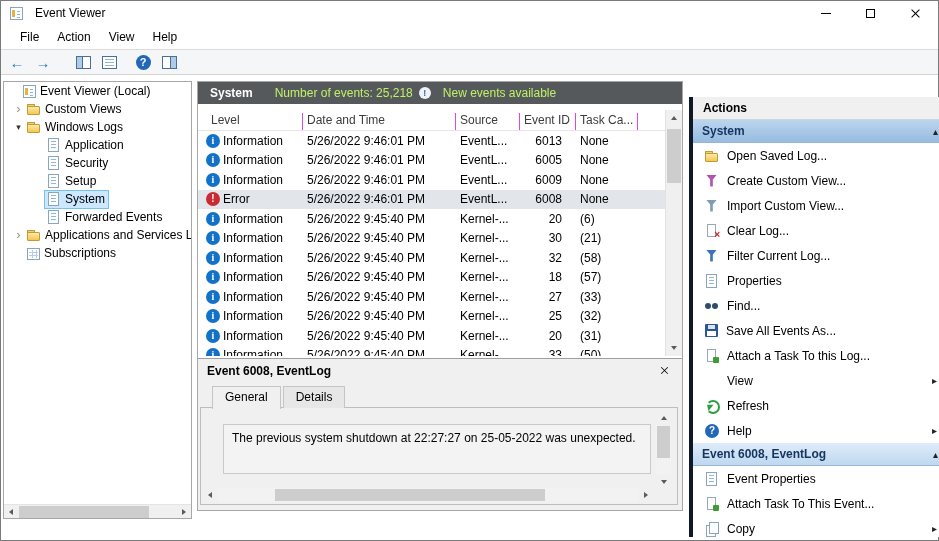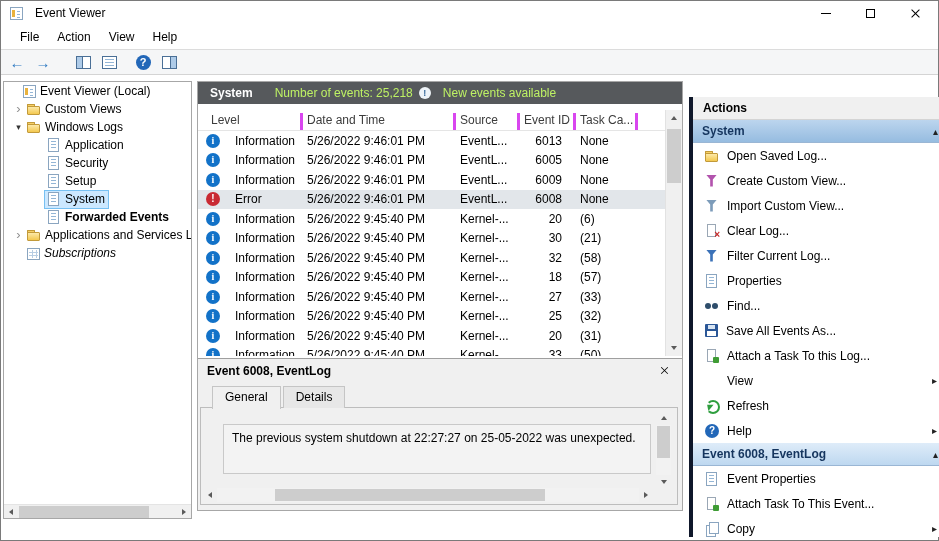--- a/index.html
+++ b/index.html
@@ -106,29 +106,29 @@
   .list-panel{position:absolute;left:196px;top:80px;width:486px;height:430px;border:1px solid #a7a7a7;background:#fff}
   .list-header{position:absolute;left:0;top:0;right:0;height:22px;background:#56595c;color:#fff;display:flex;align-items:center;padding-left:12px}
   .lh-title{font-weight:bold}
   .lh-sub{color:#bef264;margin-left:22px}
   .lh-sub.second{margin-left:6px}
   .new-events-ic{width:12px;height:12px;border-radius:50%;background:#eef3f8;margin:0 6px;position:relative;flex:0 0 auto}
   .new-events-ic::after{content:"!";position:absolute;inset:0;color:#3c6d9c;text-align:center;font:bold 9px/12px "Liberation Sans",sans-serif}
 
   .lv{position:absolute;left:0;top:28px;width:484px;height:246px;background:#fff}
   .lv-headerrow{height:21px;display:flex;align-items:flex-end;margin-right:17px;border-bottom:1px solid #e5e5e5;color:#3c3c3c}
-  .lv-h{padding:0 0 3px 4px;border-right:3px solid #d946ef;overflow:hidden;white-space:nowrap}
+  .lv-h{padding:0 0 3px 4px;border-right:1px solid #d946ef;overflow:hidden;white-space:nowrap}
   .lv-h.c0{padding-left:13px}
   .lv-h.cfill{flex:1;border-right:none}
   .c0{width:105px}.c1{width:153px}.c2{width:64px}.c3{width:56px}.c4{width:62px}
   .lv-rows{position:absolute;left:0;top:21px;right:17px;bottom:0;overflow:hidden}
   .lv-row{height:19.5px;display:flex;align-items:center}
   .lv-row.selected{background:#e2e6ea}
   .cell{padding-left:4px;white-space:nowrap;overflow:hidden;flex:0 0 auto}
-  .cell.c0{display:flex;align-items:center;gap:15px;padding-left:8px}
+  .cell.c0{display:flex;align-items:center;gap:3px;padding-left:8px}
   .cell.c3{text-align:right;padding-right:14px;padding-left:0}
   .lv-vscroll{position:absolute;right:0;top:0;width:17px;height:246px;background:#f0f0f0;border-left:1px solid #e2e2e2}
   .lv-vscroll .sb-thumb{left:1px;right:1px;top:19px;height:54px}
 
   
   .preview{position:absolute;left:0;top:276px;width:484px;height:152px;border-top:1px solid #9f9f9f;background:#f0f0f0}
   .preview-header{height:23px;display:flex;align-items:center;padding:0 9px;font-weight:bold}
   .pv-close{margin-left:auto;width:18px;height:18px;display:flex;align-items:center;justify-content:center}
   .tabs{position:absolute;left:14px;top:27px;height:22px;display:flex;gap:2px;z-index:2}
   .tab{padding:3px 12px;border:1px solid #c5c5c5;border-bottom:none;background:#e7e7e7;height:22px}
@@ -244,35 +244,35 @@
             <span class="tree-label">Setup</span>
           </span>
         </div>
         <div class="tree-row" style="padding-left: 28px;">
           <span class="chev"></span>
           <span class="node selected">
             <span class="icon i-log"></span>
             <span class="tree-label">System</span>
           </span>
         </div>
-        <div class="tree-row" style="padding-left: 28px; font-weight: bold;">
+        <div class="tree-row" style="padding-left: 28px;">
           <span class="chev"></span>
           <span class="node">
             <span class="icon i-log"></span>
             <span class="tree-label">Forwarded Events</span>
           </span>
         </div>
         <div class="tree-row" style="padding-left: 8px;">
           <span class="chev collapsed">›</span>
           <span class="node">
             <span class="icon i-folder"></span>
             <span class="tree-label">Applications and Services Lo</span>
           </span>
         </div>
-        <div class="tree-row" style="padding-left: 8px; font-style: italic;">
+        <div class="tree-row" style="padding-left: 8px;">
           <span class="chev"></span>
           <span class="node">
             <span class="icon i-subscriptions"></span>
             <span class="tree-label">Subscriptions</span>
           </span>
         </div>
       </div>
     <div class="tree-hscroll">
       <span class="sb-btn sb-left">
           <span class="tri left"></span>

